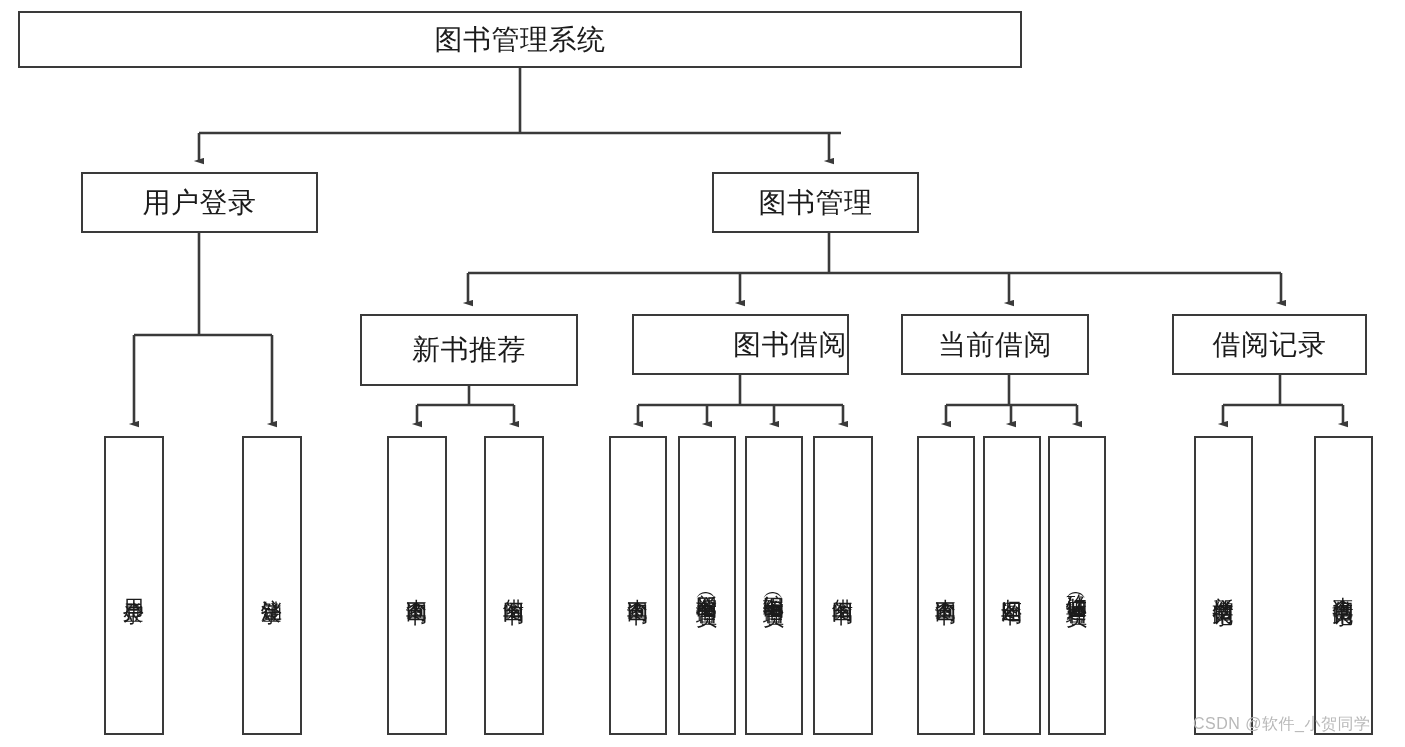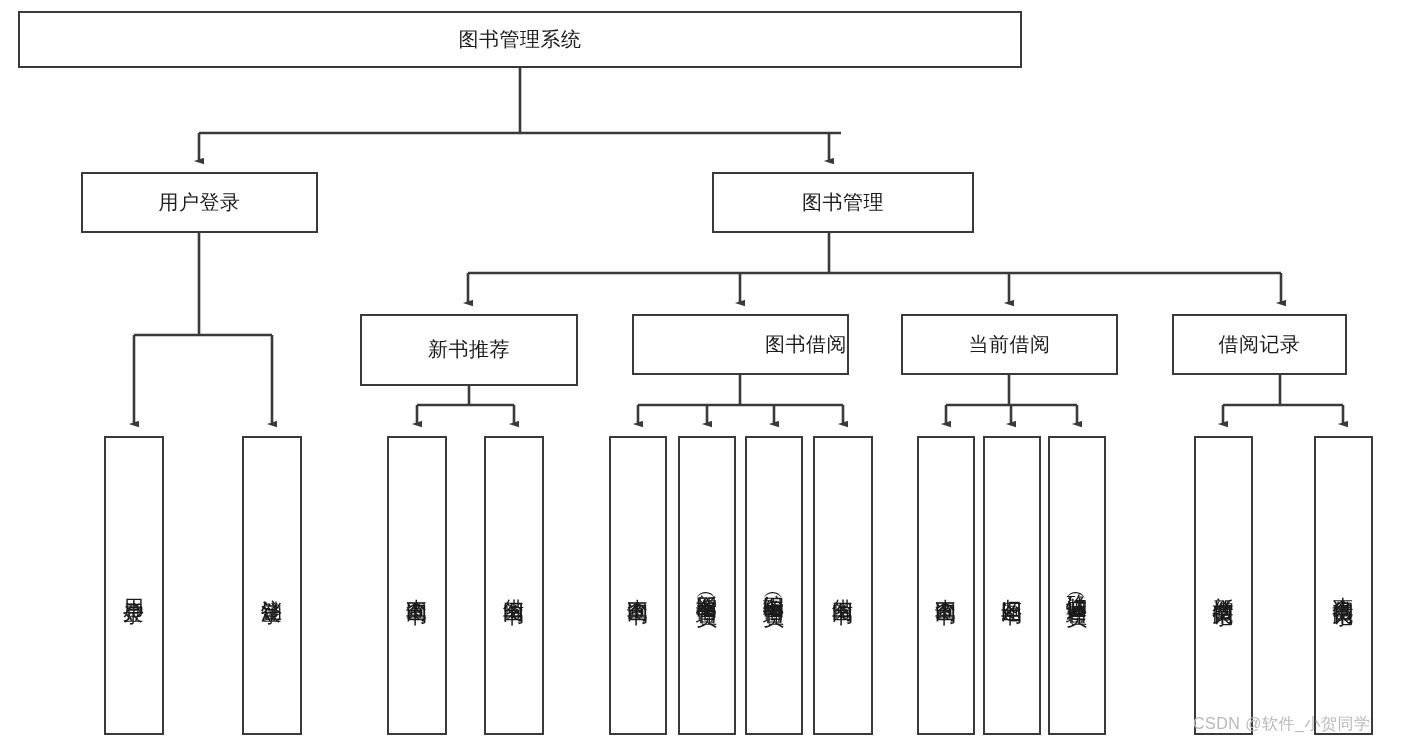--- a/index.html
+++ b/index.html
@@ -35,21 +35,21 @@
     justify-content: center;
     color: #1b1b1b;
   }
   .node .label {
     display: block;
     text-align: center;
     line-height: 1.18;
     letter-spacing: 0.5px;
   }
   .node.horiz .label {
-    font-size: 20px;
+    font-size: 28px;
   }
   .node.vert {
     align-items: center;
     justify-content: center;
   }
   .node.vert .label {
     writing-mode: vertical-rl;
     text-orientation: upright;
     font-size: 21px;
     letter-spacing: 2px;
@@ -123,37 +123,37 @@
   </svg>
 
   <div class="node horiz" style="left:18px; top:11px; width:1004px; height:57px;">
     <span class="label">图书管理系统</span>
   </div>
 
   <div class="node horiz" style="left:81px; top:172px; width:237px; height:61px;">
     <span class="label">用户登录</span>
   </div>
 
-  <div class="node horiz" style="left:712px; top:172px; width:262px; height:61px;">
+  <div class="node horiz" style="left:712px; top:172px; width:207px; height:61px;">
     <span class="label">图书管理</span>
   </div>
 
   <div class="node horiz" style="left:360px; top:314px; width:218px; height:72px;">
     <span class="label">新书推荐</span>
   </div>
 
   <div class="node horiz" style="left:632px; top:314px; width:217px; height:61px;justify-content:flex-end;">
     <span class="label">图书借阅</span>
   </div>
 
-  <div class="node horiz" style="left:901px; top:314px; width:217px; height:61px;">
+  <div class="node horiz" style="left:901px; top:314px; width:188px; height:61px;">
     <span class="label">当前借阅</span>
   </div>
 
-  <div class="node horiz" style="left:1172px; top:314px; width:175px; height:61px;align-items:center;">
+  <div class="node horiz" style="left:1172px; top:314px; width:195px; height:61px;align-items:center;">
     <span class="label">借阅记录</span>
   </div>
 
   <div class="node vert" style="left:104px; top:436px; width:60px; height:299px;">
     <span class="label">用户登录</span>
   </div>
 
   <div class="node vert" style="left:242px; top:436px; width:60px; height:299px;">
     <span class="label">注销登录</span>
   </div>

